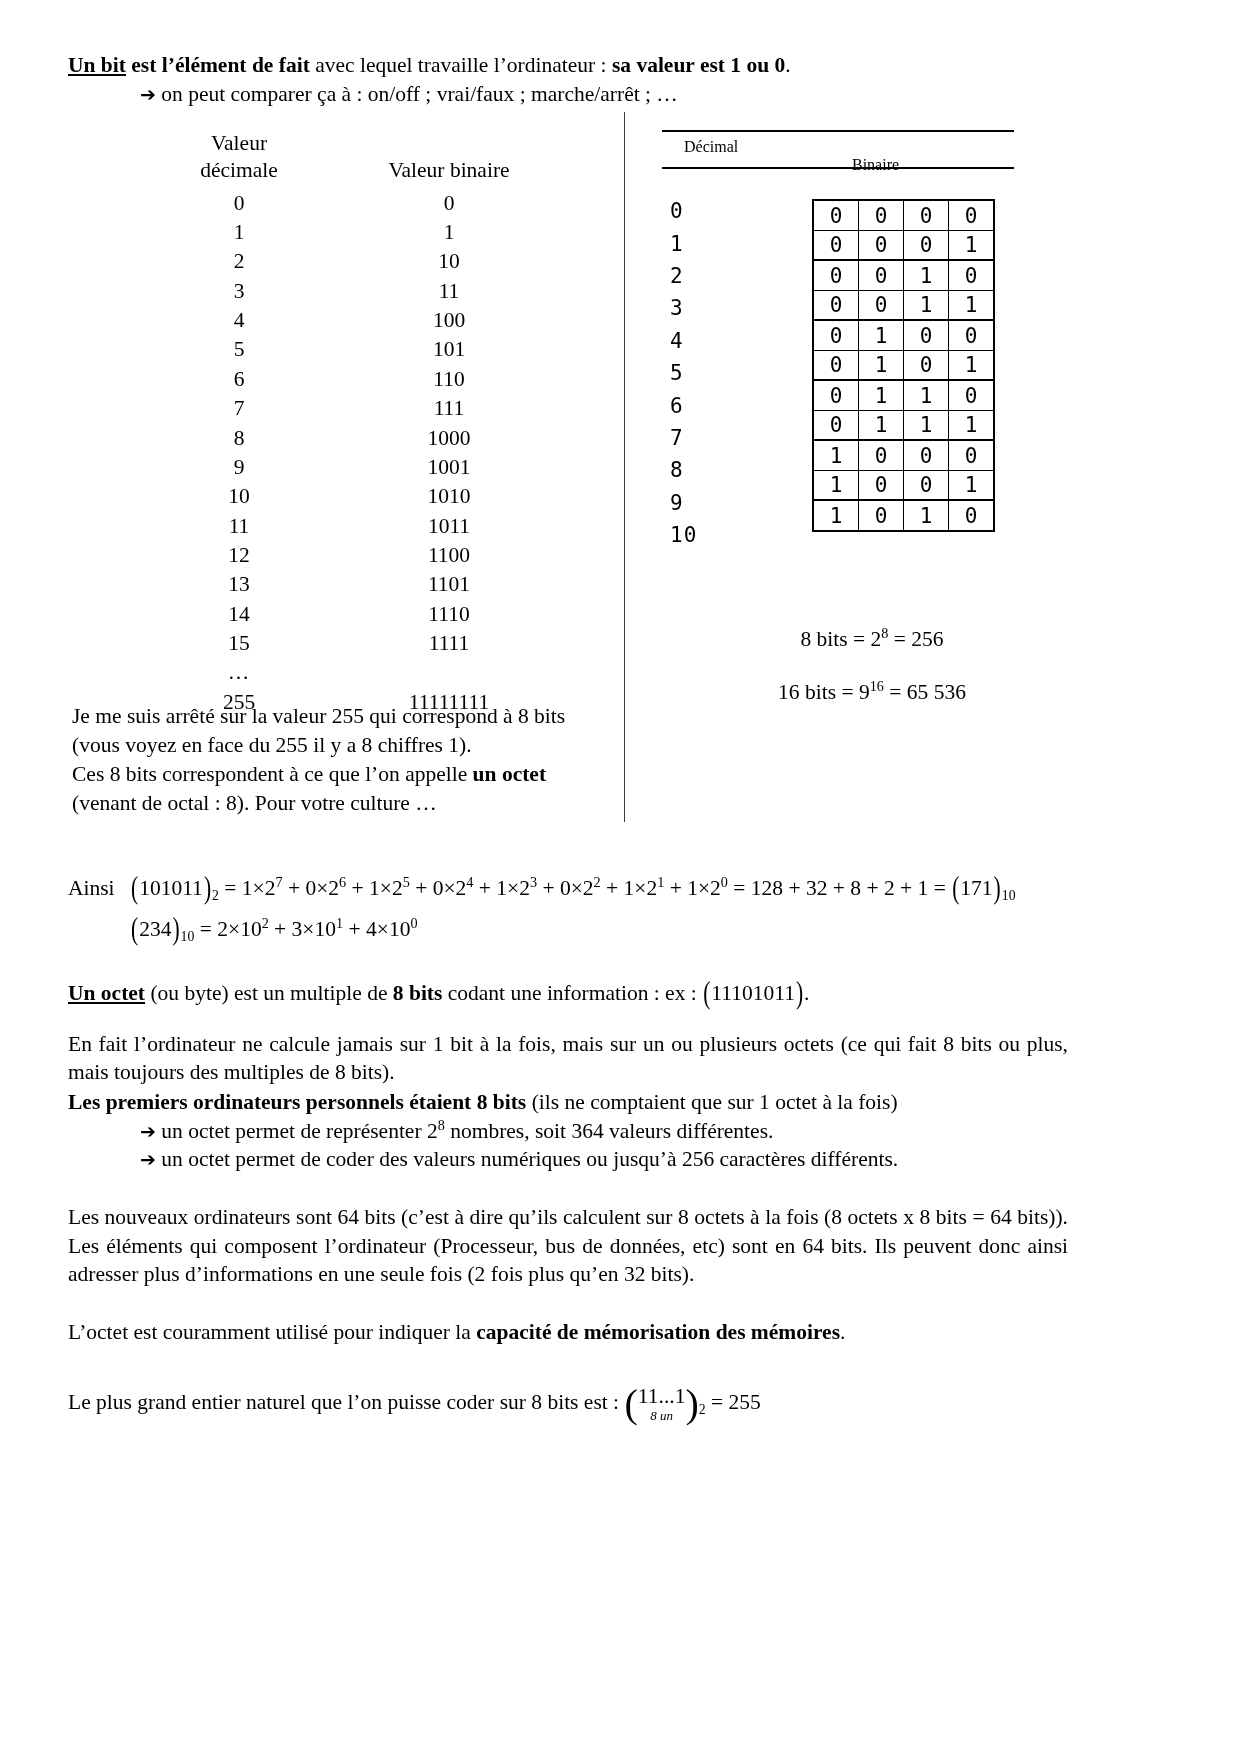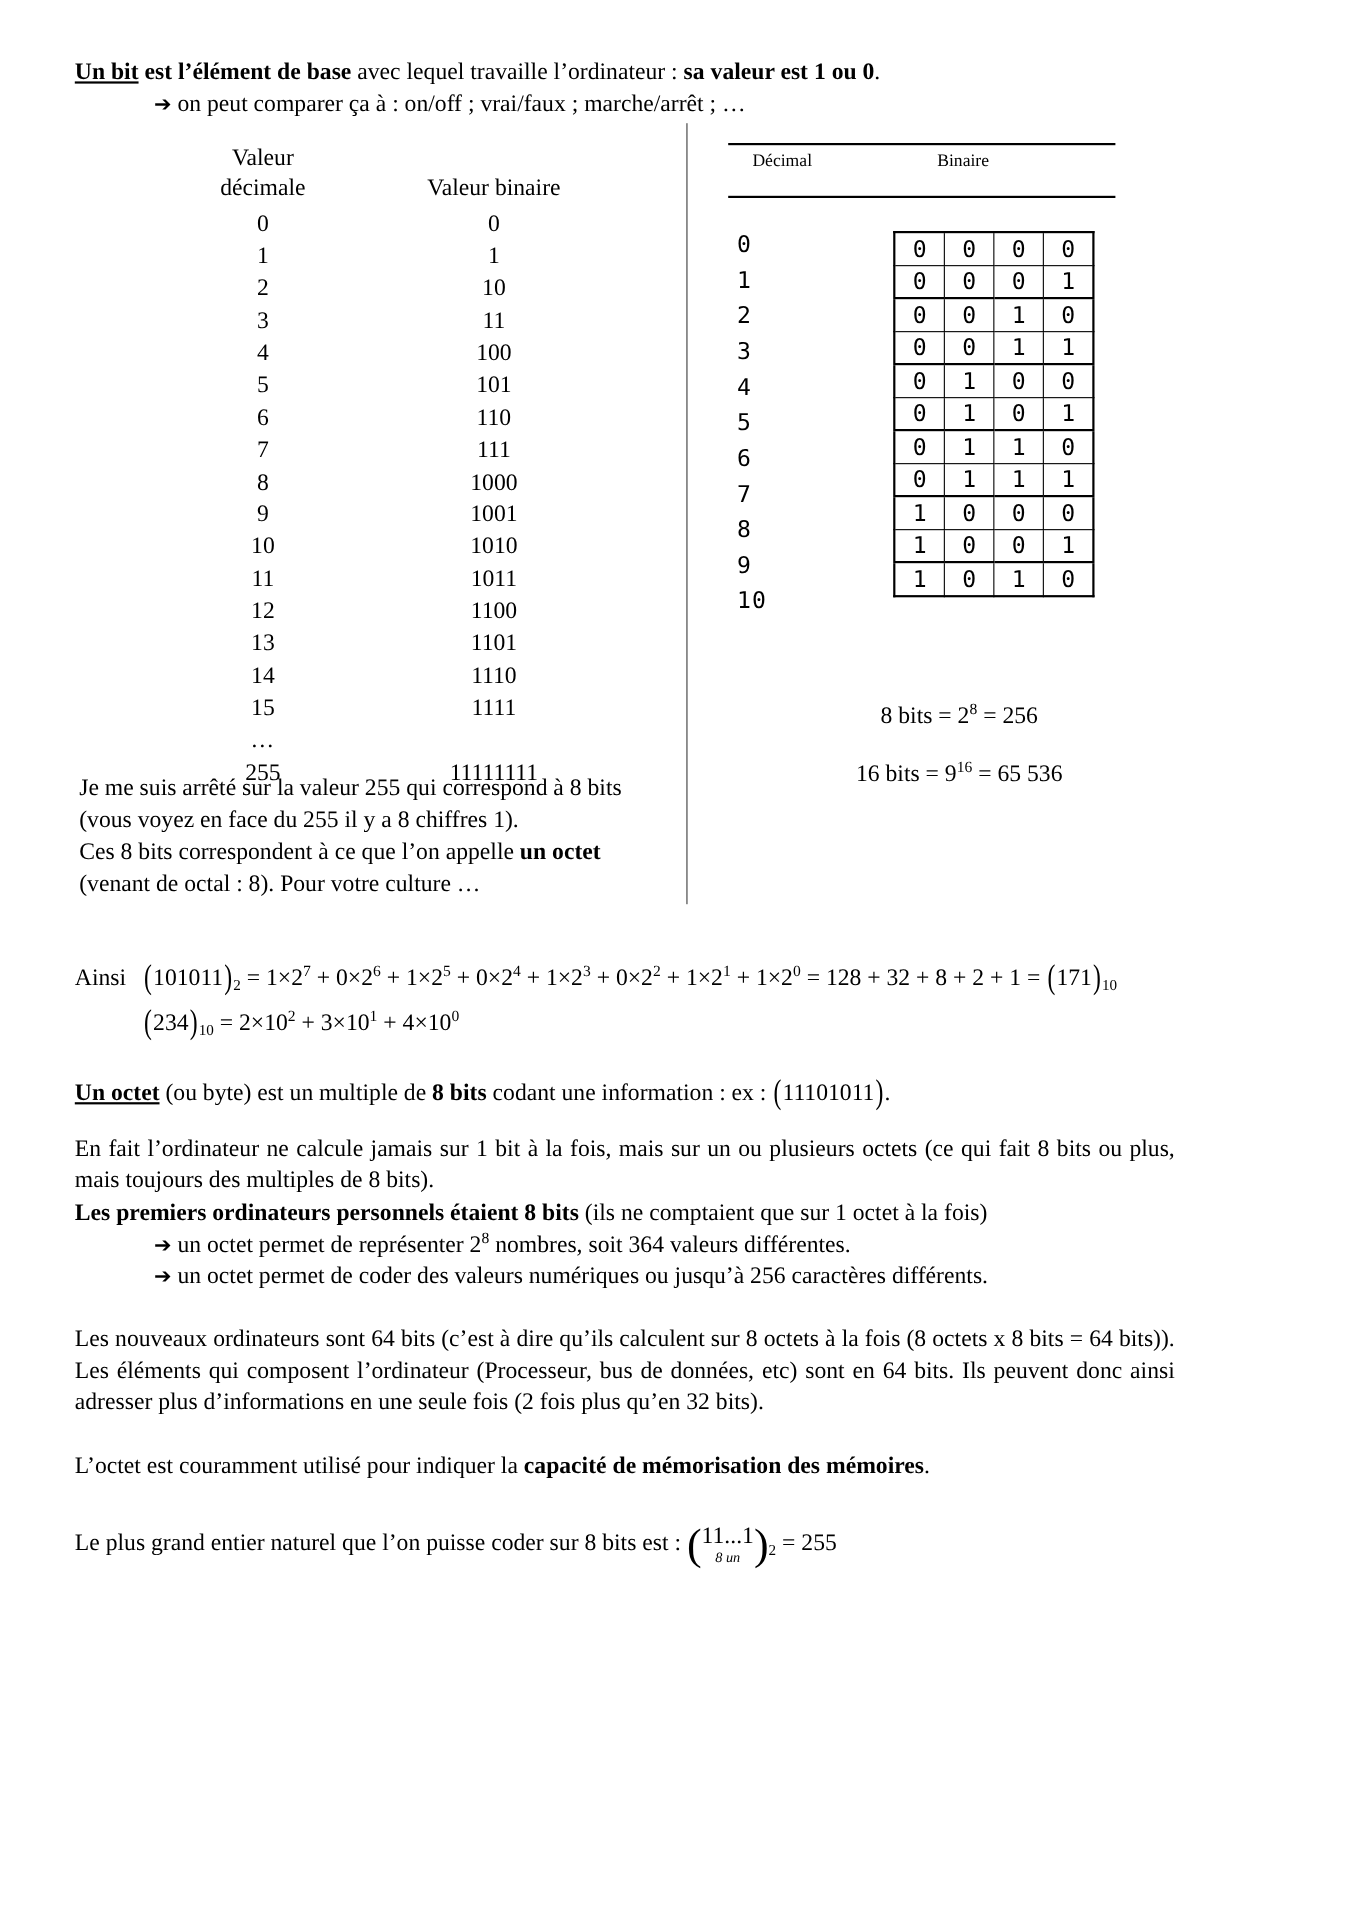--- a/index.html
+++ b/index.html
@@ -101,25 +101,25 @@
     line-height: 1.365;
   }
   .lt tr.first-data td { padding-top: 6px; }
   .lt td.ellipsis { font-size: 21.5px; letter-spacing: 1px; }
   .dm-head {
     position: relative;
     width: 352px;
     margin-left: 14px;
     border-top: 2.2px solid #000;
     border-bottom: 2.2px solid #000;
-    padding: 7px 0 13px 0;
+    padding: 7px 0 2px 0;
     box-sizing: border-box;
   }
   .dm-head .h1 { position: absolute; left: 22px; top: 6px; }
-  .dm-head .h2 { position: absolute; left: 190px; top: 6px; }
+  .dm-head .h2 { position: absolute; left: 190px; top: 24px; }
   .dm-head-spacer { height: 26px; }
 
   .dm-body {
     position: relative;
     margin-top: 26px;
     height: 358px;
     width: 400px;
   }
   .dm-decimals {
     position: absolute;
@@ -217,21 +217,21 @@
   .stack .top { display: block; font-size: 21.5px; }
   .stack .bot { display: block; font-size: 13px; font-style: italic; margin-top: 1px; }
 </style>
 </head>
 <body>
 
 <div class="page">
   <div class="content">
 
     <div class="line">
-      <b class="u">Un bit</b><b> est l’élément de base</b><span> avec lequel travaille l’ordinateur : </span><b>sa valeur est 1 ou 0</b><span>.</span>
+      <b class="u">Un bit</b><b> est l’élément de fait</b><span> avec lequel travaille l’ordinateur : </span><b>sa valeur est 1 ou 0</b><span>.</span>
     </div>
     <div class="arrow-line">
       <span class="arrow">➔</span>
       <span>on peut comparer ça à : on/off ; vrai/faux ; marche/arrêt ; …</span>
     </div>
 
     <div class="two-col">
 
       <div class="divider"></div>
 

